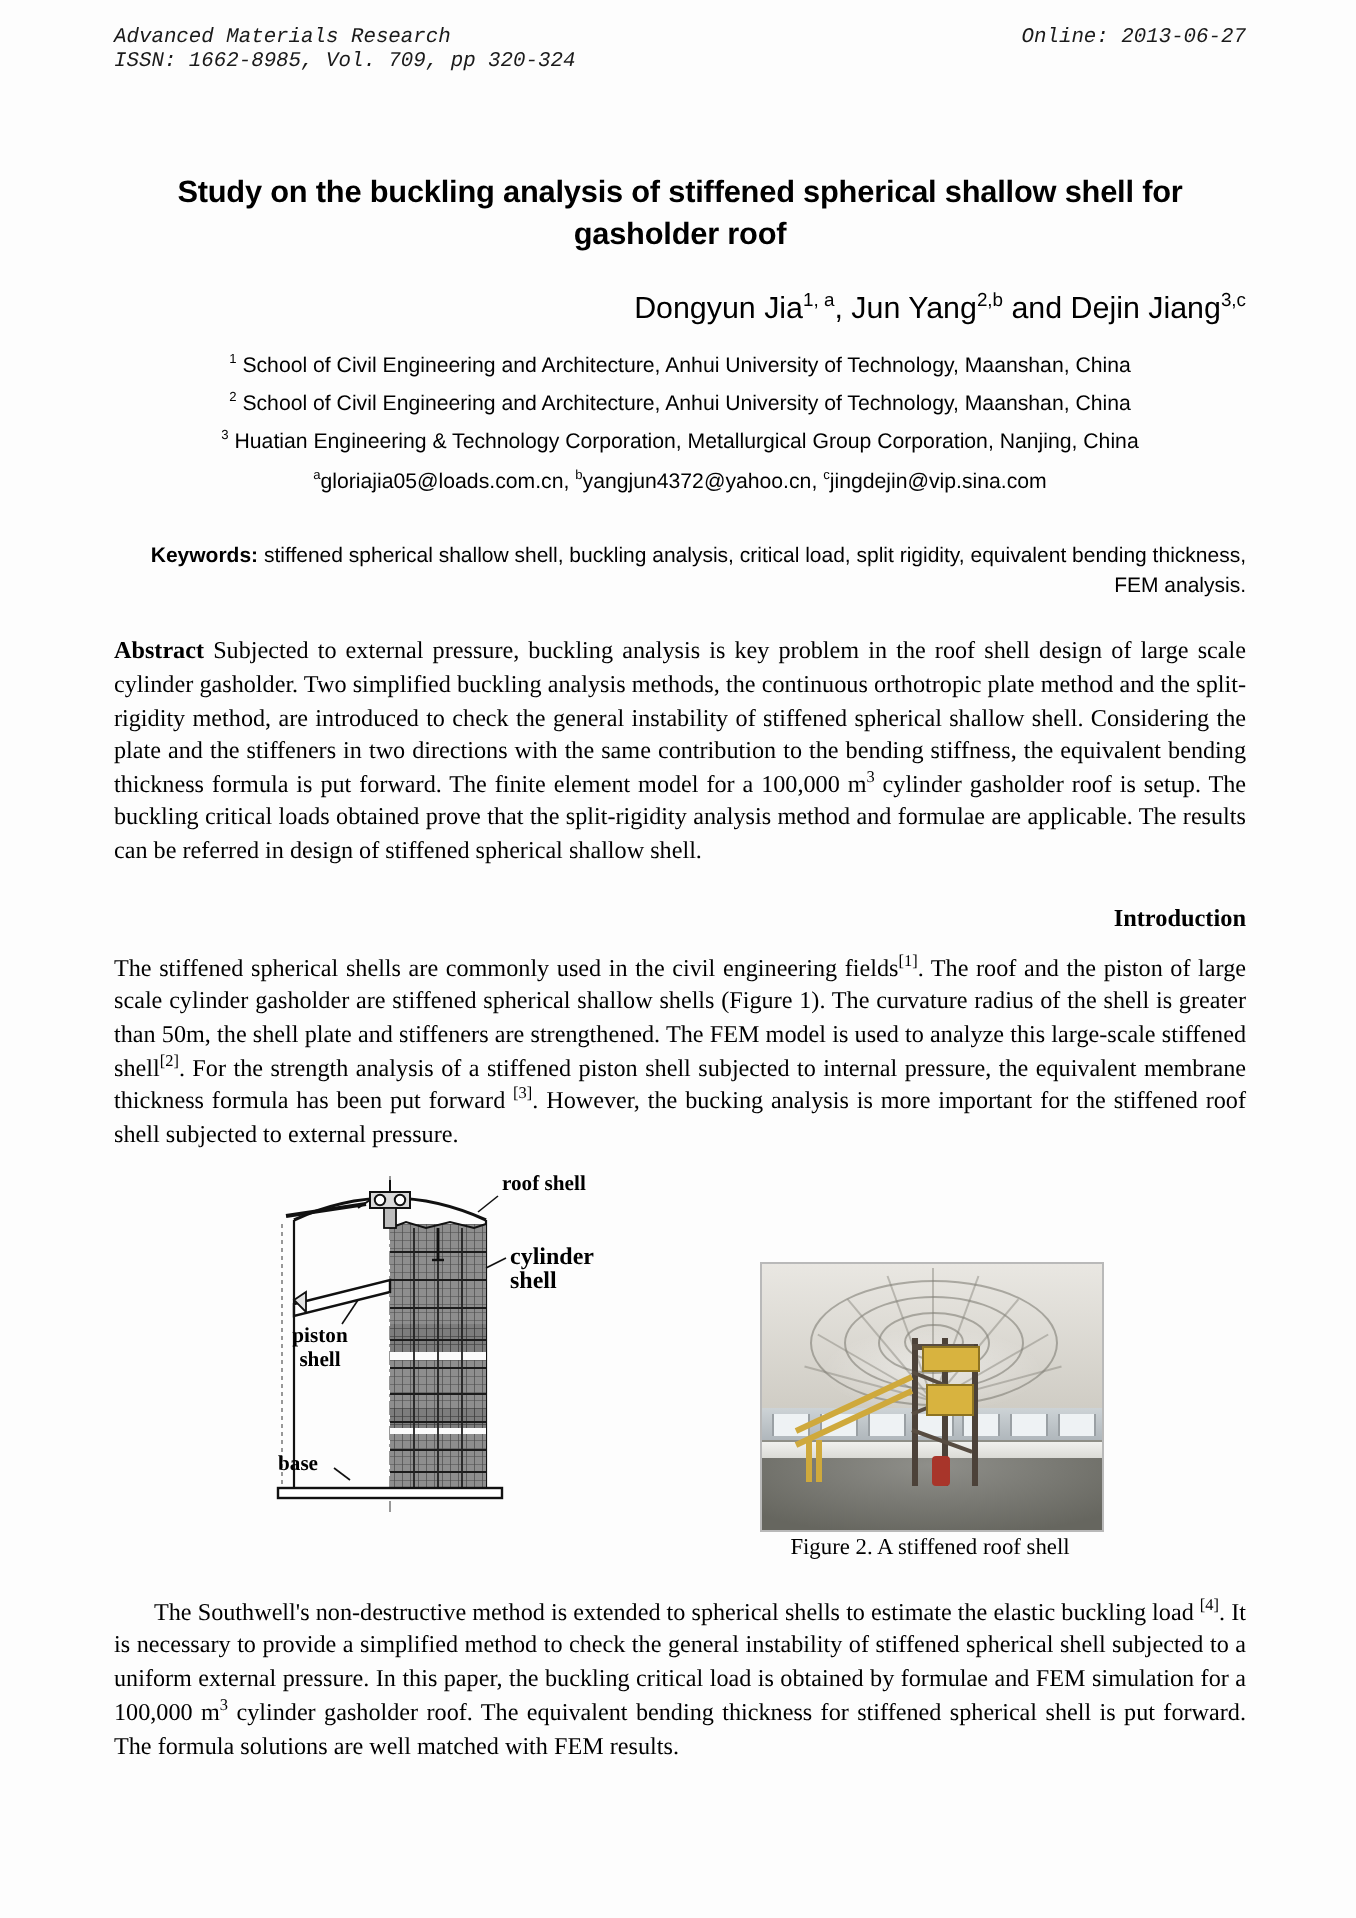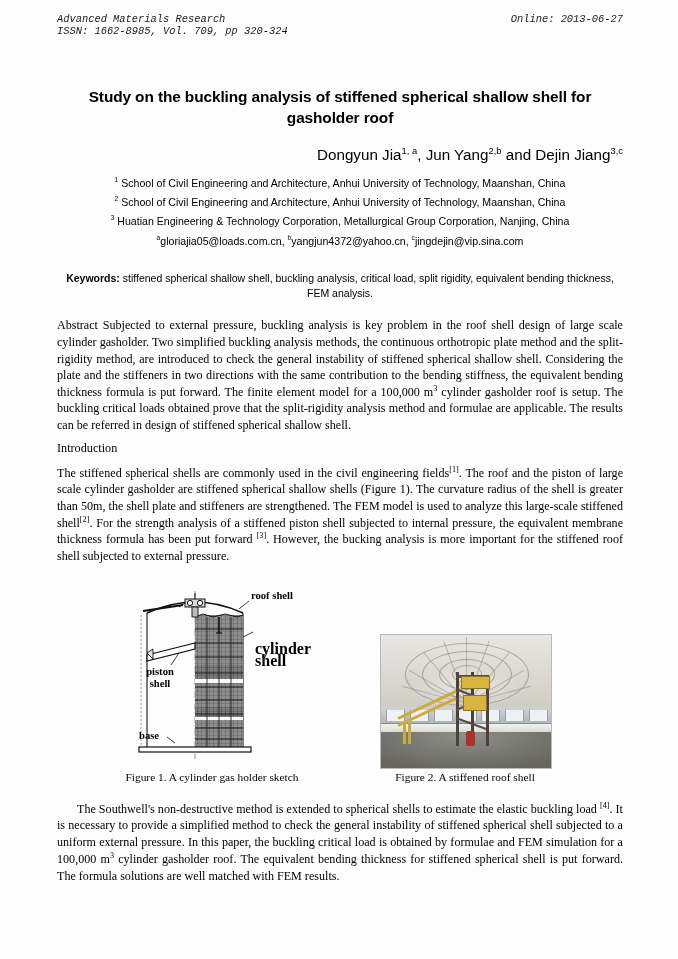--- a/index.html
+++ b/index.html
@@ -81,57 +81,58 @@
     line-height: 19px;
     margin-top: 1px;
   }
 
   
   .keywords {
     margin-top: 20px;
     font-family: "Liberation Sans", sans-serif;
     font-size: 10.5px;
     line-height: 15.2px;
-    text-align: center;
+    text-align: right;
   }
   .keywords b { font-weight: bold; }
 
   
   .abstract {
     margin-top: 16px;
     font-family: "Liberation Serif", serif;
     font-size: 12.1px;
     line-height: 16.6px;
     text-align: justify;
   }
-  .abstract b { font-weight: normal; margin-top: 24px; }
+  .abstract b { font-weight: bold; margin-top: 24px; }
 
   
   .section-heading {
-    margin-top: 7px;
+    margin-top: 18px;
     font-family: "Liberation Serif", serif;
-    font-weight: normal;
+    font-weight: bold;
     font-size: 12.2px;
+    text-align: right;
   }
   .body-par {
     margin-top: 9px;
     font-family: "Liberation Serif", serif;
     font-size: 12.1px;
     line-height: 16.7px;
     text-align: justify;
   }
   .body-par.indent { text-indent: 20px; }
   sup.ref { font-size: 0.68em; vertical-align: super; line-height: 0; }
   sup.unit { font-size: 0.68em; vertical-align: super; line-height: 0; }
 
   
   .figures {
     position: relative;
     height: 205px;
-    margin-top: 22px;
+    margin-top: 8px;
   }
 
   
   .fig1-wrap {
     position: absolute;
     left: 56px;
     top: 0;
     width: 200px;
     height: 182px;
   }
@@ -360,34 +361,33 @@
 
           <line x1="126" y1="22" x2="136" y2="14" stroke="#111" stroke-width="0.8"></line>
           <line x1="130" y1="50" x2="140" y2="45" stroke="#111" stroke-width="0.8"></line>
           <line x1="66" y1="66" x2="58" y2="78" stroke="#111" stroke-width="0.8"></line>
           <line x1="62" y1="156" x2="54" y2="150" stroke="#111" stroke-width="0.8"></line>
         </svg>
 
         
         <div style="position:absolute; left:138px; top:3px; font-family:'Liberation Serif',serif; font-weight:bold; font-size:10.6px; white-space:nowrap;">roof shell</div>
 
-        <div style="position:absolute; left:142px; top:56px; font-family:'Liberation Serif',serif; font-weight:bold; font-size:16px; line-height:12.5px; white-space:nowrap;">
+        <div style="position:absolute; left:142px; top:38px; font-family:'Liberation Serif',serif; font-weight:bold; font-size:12px; line-height:12.5px; white-space:nowrap;">
           <div>cylinder</div>
           <div>shell</div>
         </div>
 
         <div style="position:absolute; left:24px; top:79px; font-family:'Liberation Serif',serif; font-weight:bold; font-size:10.6px; line-height:12.5px; text-align:center; width:46px;">
           <div>piston</div>
           <div>shell</div>
         </div>
 
         <div style="position:absolute; left:26px; top:143px; font-family:'Liberation Serif',serif; font-weight:bold; font-size:10.6px;">base</div>
       </div>
 
-      <div class="fig1-cap">Figure 1. A cylinder gas holder sketch</div>
 
       <div class="fig2-wrap">
         <div class="ph-ceiling"></div>
 
         <div class="ph-ring" style="left:14%; top:6%; width:72%; height:46%;"></div>
         <div class="ph-ring" style="left:24%; top:12%; width:52%; height:34%;"></div>
         <div class="ph-ring" style="left:34%; top:18%; width:32%; height:22%;"></div>
         <div class="ph-ring" style="left:42%; top:23%; width:16%; height:12%;"></div>
 
         <div class="ph-rib" style="left:50%; top:2%; width:1px; height:50%; transform:rotate(0deg);"></div>

